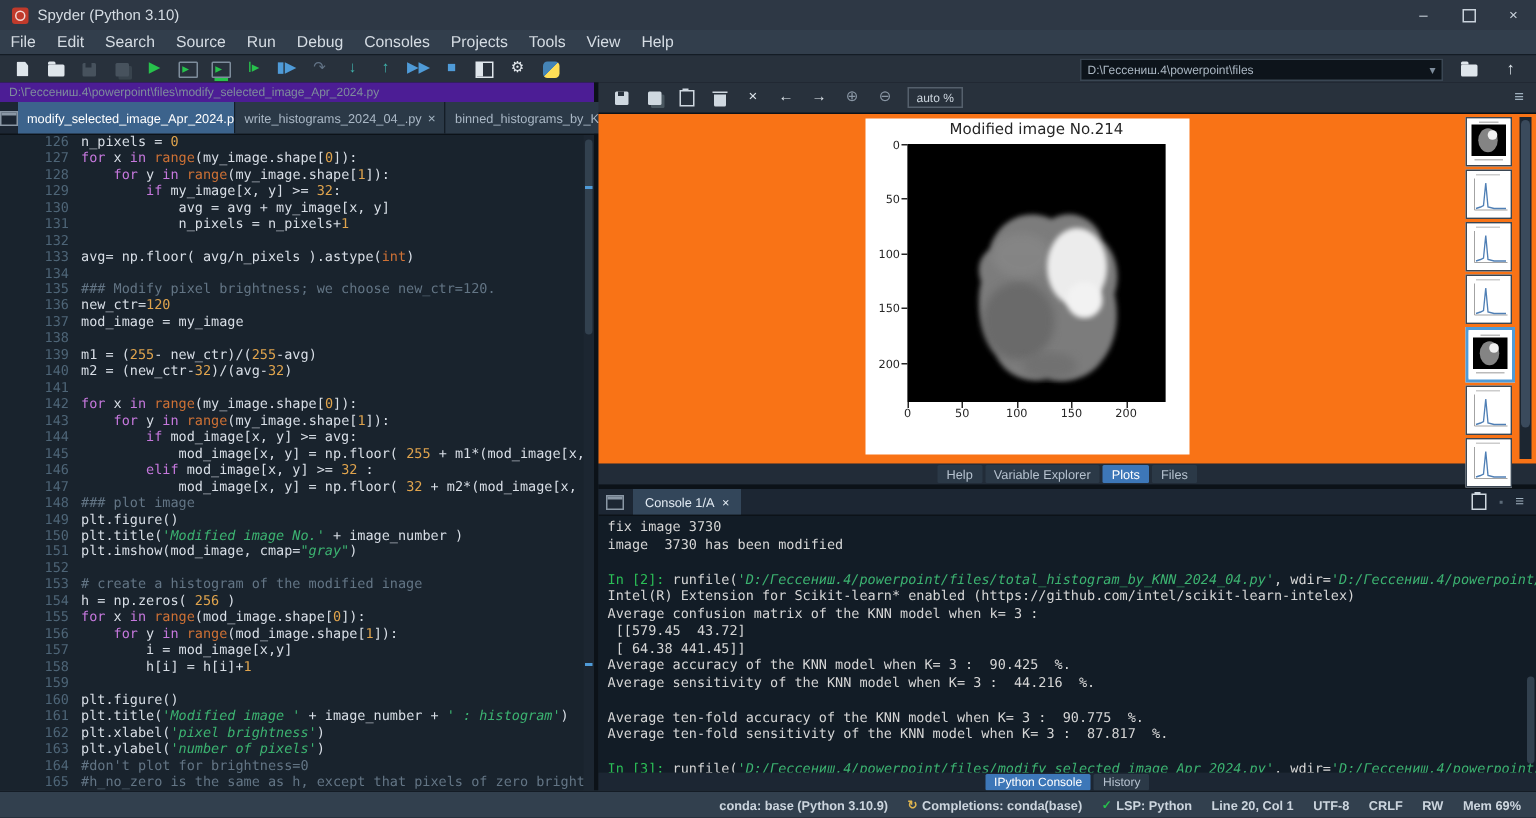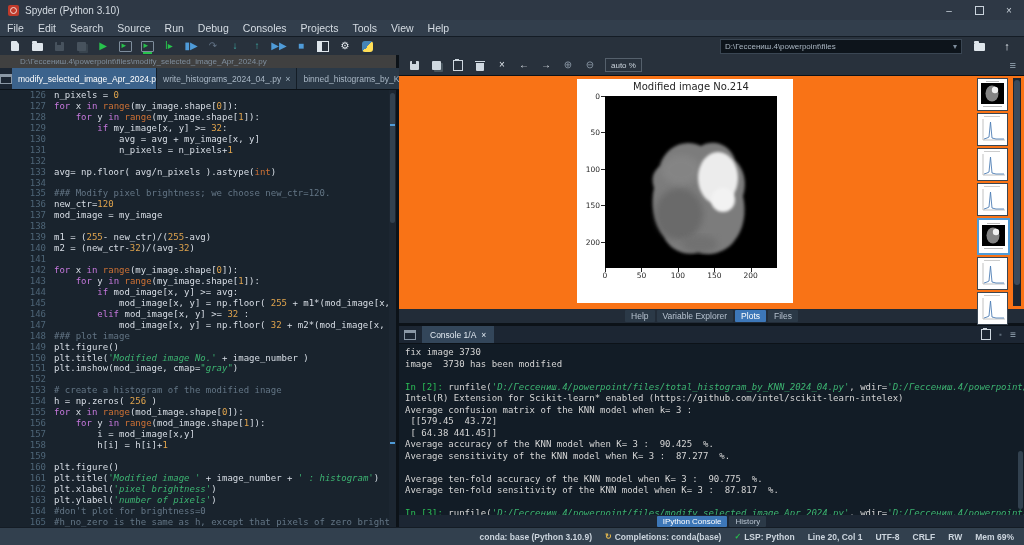--- a/index.html
+++ b/index.html
@@ -35,21 +35,21 @@
   .ic-python{width:11px;height:11px;border-radius:3px;background:linear-gradient(135deg,#4584b6 0 50%,#ffde57 50% 100%);}
   .ic-copy{width:8px;height:9px;border:1px solid #cfd8e0;position:relative;}
   .ic-copy::before{content:'';position:absolute;top:-2px;left:1px;width:4px;height:1.5px;background:#cfd8e0;}
   .ic-trash{position:relative;width:8px;height:8px;background:#cfd8e0;border-radius:0 0 1px 1px;margin-top:3px;}
   .ic-trash::before{content:'';position:absolute;top:-2px;left:-1px;width:10px;height:1.5px;background:#cfd8e0;}
   .ic-pane{width:10px;height:8px;border:1px solid #8a97a5;position:relative;flex:none;}
   .ic-pane::before{content:'';position:absolute;top:0;left:0;right:0;height:2px;background:#8a97a5;}
   
   .main{position:absolute;top:55px;left:0;right:0;bottom:17px;display:flex;}
   .editor-col{width:396px;flex:none;display:flex;flex-direction:column;border-right:3px solid #0c1218;}
-  .editor-path{height:13px;background:#404040;font-size:8px;color:#7e8d9c;display:flex;align-items:center;padding-left:20px;}
+  .editor-path{height:13px;background:#4c1d95;font-size:8px;color:#7e8d9c;display:flex;align-items:center;padding-left:6px;}
   .editor-tabs{height:21px;background:#1c2633;display:flex;align-items:stretch;border-bottom:1px solid #0c1218;}
   .tabs-pane-icon{width:22px;display:flex;align-items:center;justify-content:center;}
   .etab{display:flex;align-items:center;gap:4px;padding:0 6px;font-size:8.5px;background:#2b3947;color:#aab8c6;
     border-right:1px solid #141d26;max-width:132px;white-space:nowrap;overflow:hidden;}
   .etab.active{background:#3c638c;color:#fff;}
   .etab .x{font-size:9px;color:#9fb0be;}
   .etabs-right{margin-left:auto;display:flex;align-items:center;gap:6px;padding-right:5px;color:#dfe6ec;font-size:8px;}
   .code{flex:1;position:relative;background:#19232d;font-family:"DejaVu Sans Mono",monospace;font-size:9px;overflow:hidden;}
   .code-row{display:flex;height:10.95px;line-height:10.95px;white-space:pre;padding-left:16px;}
   .ln{width:30px;flex:none;text-align:right;padding-right:8px;color:#4e6577;}
@@ -416,21 +416,21 @@
       <div class="console-out" id="conout">
         <div class="con-line">fix image 3730</div>
           <div class="con-line">image  3730 has been modified</div>
           <div class="con-line"></div>
           <div class="con-line"><span class="prompt">In [2]: </span>runfile(<i class="str">'D:/Гессениш.4/powerpoint/files/total_histogram_by_KNN_2024_04.py'</i>, wdir=<i class="str">'D:/Гессениш.4/powerpoint/files'</i>)</div>
           <div class="con-line">Intel(R) Extension for Scikit-learn* enabled (https://github.com/intel/scikit-learn-intelex)</div>
           <div class="con-line">Average confusion matrix of the KNN model when k= 3 :</div>
           <div class="con-line"> [[579.45  43.72]</div>
           <div class="con-line"> [ 64.38 441.45]]</div>
           <div class="con-line">Average accuracy of the KNN model when K= 3 :  90.425  %.</div>
-          <div class="con-line">Average sensitivity of the KNN model when K= 3 :  87.277  %.</div>
+          <div class="con-line">Average sensitivity of the KNN model when K= 3 :  44.216  %.</div>
           <div class="con-line"></div>
           <div class="con-line">Average ten-fold accuracy of the KNN model when K= 3 :  90.775  %.</div>
           <div class="con-line">Average ten-fold sensitivity of the KNN model when K= 3 :  87.817  %.</div>
           <div class="con-line"></div>
           <div class="con-line"><span class="prompt">In [3]: </span>runfile(<i class="str">'D:/Гессениш.4/powerpoint/files/modify_selected_image_Apr_2024.py'</i>, wdir=<i class="str">'D:/Гессениш.4/powerpoint/files'</i>)</div>
           <div class="vscroll" style="background:transparent;">
           <div class="vthumb" style="bottom:6px;height:58px;"></div>
         </div>
       </div>
       <div class="console-bottom" id="conbottom">

